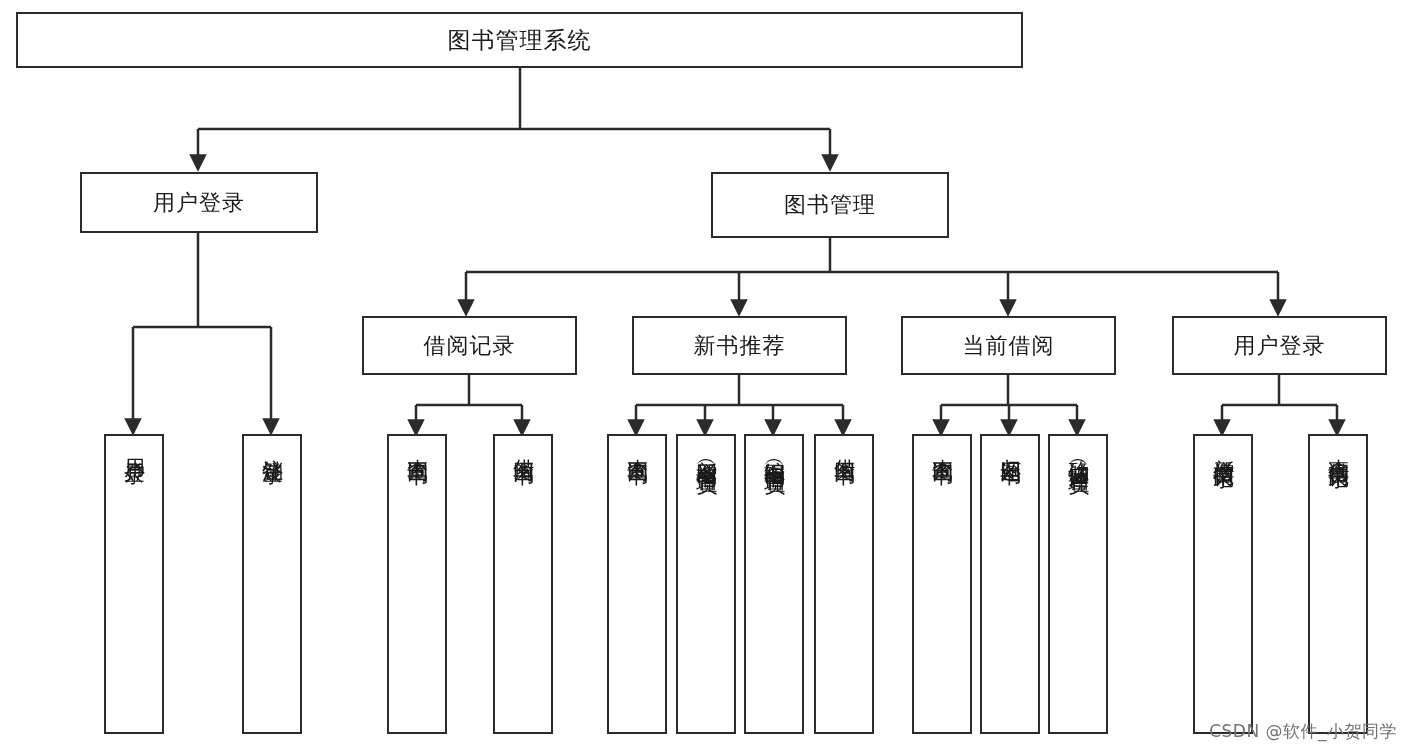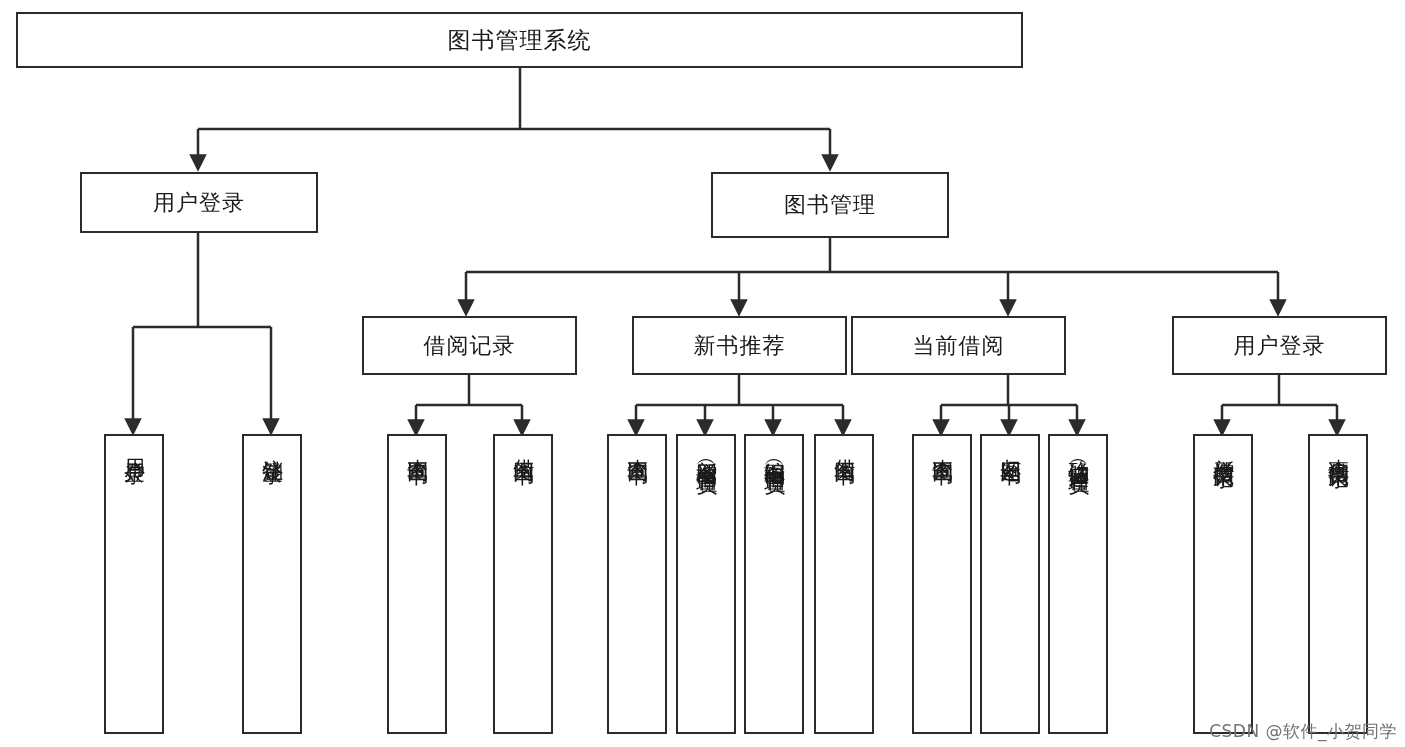--- a/index.html
+++ b/index.html
@@ -137,21 +137,21 @@
   <div class="node h" style="left:711px; top:172px; width:238px; height:66px;">
     <span>图书管理</span>
   </div>
 
   <div class="node h" style="left:362px; top:316px; width:215px; height:59px;">
     <span>借阅记录</span>
   </div>
   <div class="node h" style="left:632px; top:316px; width:215px; height:59px;">
     <span>新书推荐</span>
   </div>
-  <div class="node h" style="left:851px; top:316px; width:215px; height:59px;">
+  <div class="node h" style="left:901px; top:316px; width:215px; height:59px;">
     <span>当前借阅</span>
   </div>
   <div class="node h" style="left:1172px; top:316px; width:215px; height:59px;">
     <span>用户登录</span>
   </div>
 
   <div class="node leaf" style="left:104px; top:434px; width:60px; height:300px;">
     <span class="leaf-label">用户登录</span>
   </div>
   <div class="node leaf" style="left:242px; top:434px; width:60px; height:300px;">

